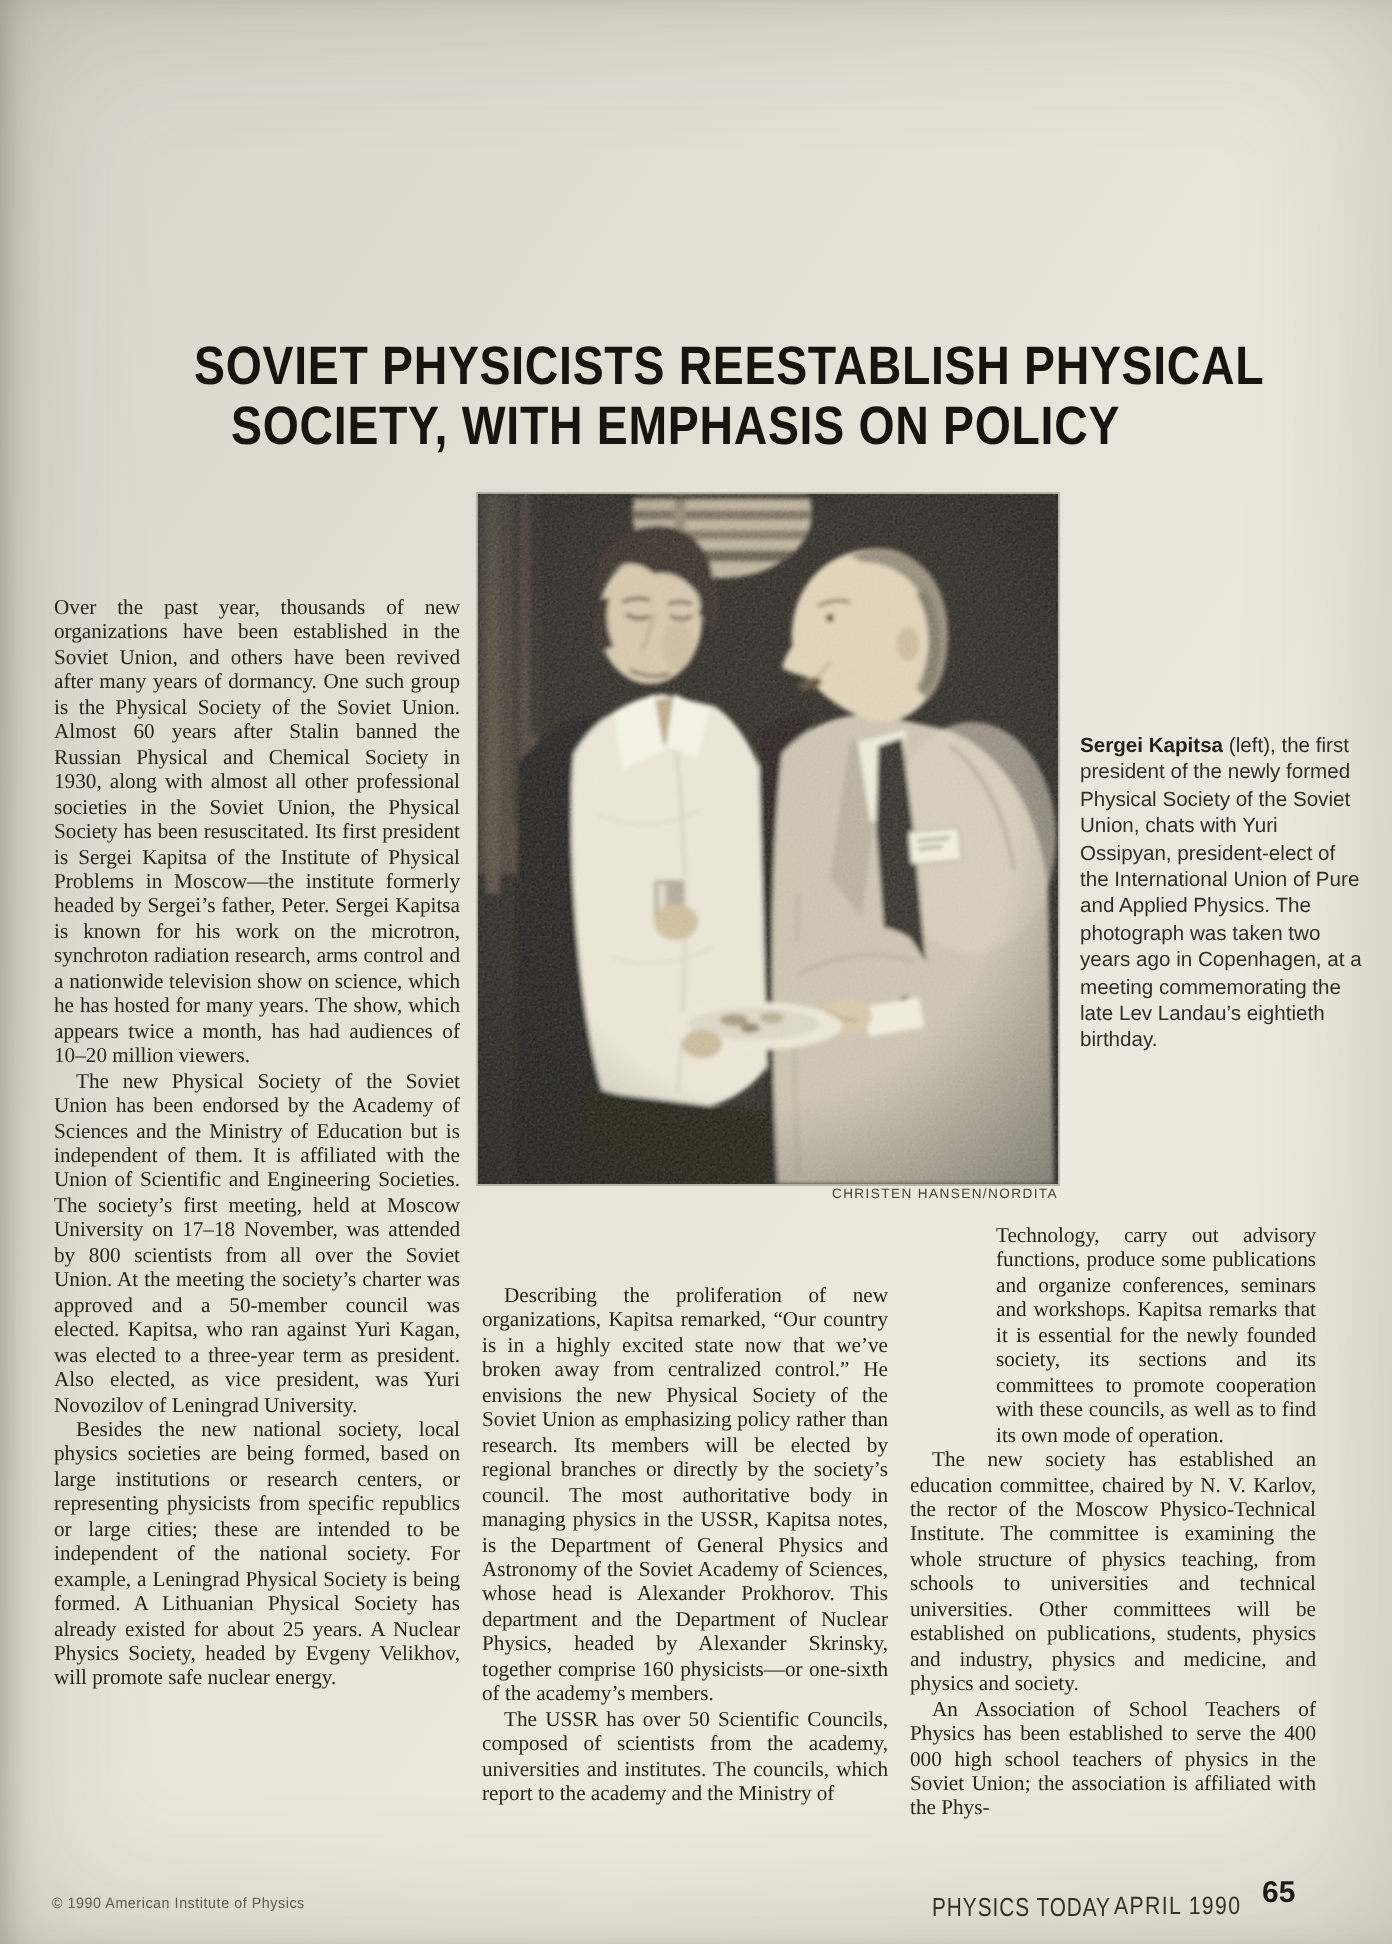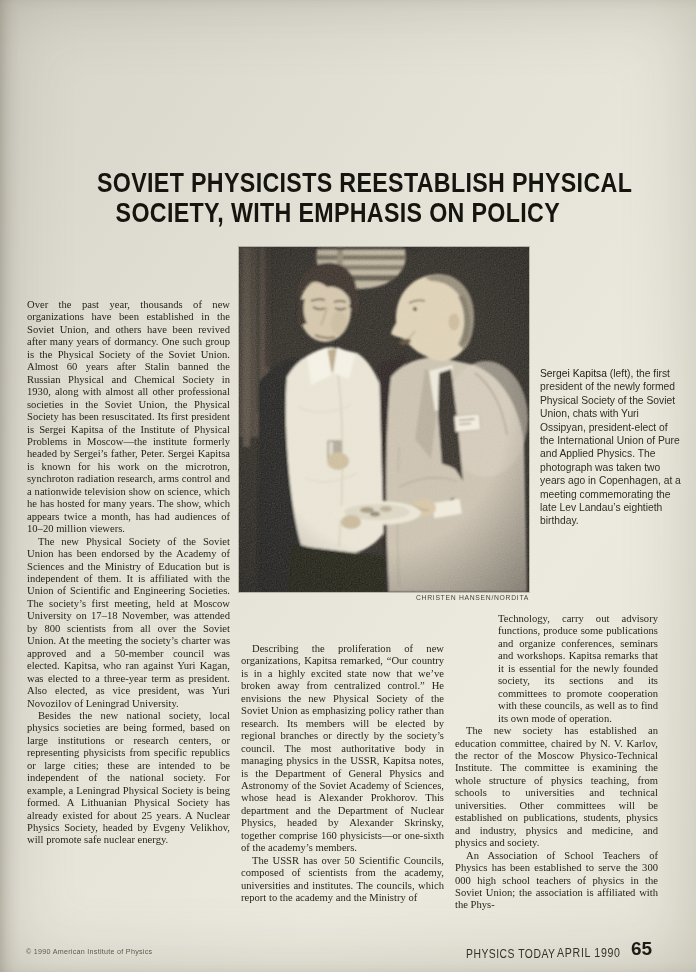--- a/index.html
+++ b/index.html
@@ -67,21 +67,21 @@
     font-family:"Liberation Sans", sans-serif;
     font-size:6.8px;letter-spacing:.7px;color:#45423a;
   }
   
   .caption{
     position:absolute;left:540px;top:367px;width:141px;
     font-family:"Liberation Sans", sans-serif;
     font-size:10.3px;line-height:13.4px;color:#312e27;
     text-align:left;
   }
-  .caption b{font-weight:normal;color:#22201a;}
+  .caption b{font-weight:bold;color:#22201a;}
   
   .f-copy{
     position:absolute;left:26px;top:947px;
     font-family:"Liberation Sans", sans-serif;
     font-size:7.5px;letter-spacing:.3px;color:#5c594f;
     transform:scaleX(.95);transform-origin:left top;white-space:nowrap;
   }
   .f-mag{
     position:absolute;left:466px;top:946px;
     font-family:"Liberation Sans", sans-serif;
@@ -90,21 +90,21 @@
   }
   .f-issue{
     position:absolute;left:557px;top:946px;
     font-family:"Liberation Sans", sans-serif;
     font-size:12.5px;letter-spacing:.8px;color:#33302a;
     transform:scaleX(.85);transform-origin:left top;white-space:nowrap;
   }
   .f-page{
     position:absolute;left:631px;top:938px;
     font-family:"Liberation Sans", sans-serif;
-    font-weight:bold;font-size:19px;color:#1d1b15;
+    font-weight:bold;font-size:15px;color:#1d1b15;
   }
 </style>
 </head>
 <body>
 
 <div class="page">
 
 
   <div class="headline">
     <div class="hl-line">SOVIET PHYSICISTS REESTABLISH PHYSICAL</div>
@@ -239,21 +239,21 @@
   <div class="caption"><b>Sergei Kapitsa</b><span> (left), the first president of the newly formed Physical Society of the Soviet Union, chats with Yuri Ossipyan, president-elect of the International Union of Pure and Applied Physics.  The photograph was taken two years ago in Copenhagen, at a meeting commemorating the late Lev Landau’s eightieth birthday.</span></div>
 
   <div class="col col-mid">
       <p>Describing the proliferation of new organizations, Kapitsa remarked, “Our country is in a highly excited state now that we’ve broken away from centralized control.”  He envisions the new Physical Society of the Soviet Union as emphasizing policy rather than research.  Its members will be elected by regional branches or directly by the society’s council.  The most authoritative body in managing physics in the USSR, Kapitsa notes, is the Department of General Physics and Astronomy of the Soviet Academy of Sciences, whose head is Alexander Prokhorov.  This department and the Department of Nuclear Physics, headed by Alexander Skrinsky, together comprise 160 physicists—or one-sixth of the academy’s members.</p>
       <p>The USSR has over 50 Scientific Councils, composed of scientists from the academy, universities and institutes.  The councils, which report to the academy and the Ministry of</p>
     </div>
 
   <div class="col col-right">
       <p>Technology, carry out advisory functions, produce some publications and organize conferences, seminars and workshops.  Kapitsa remarks that it is essential for the newly founded society, its sections and its committees to promote cooperation with these councils, as well as to find its own mode of operation.</p>
       <p>The new society has established an education committee, chaired by N. V. Karlov, the rector of the Moscow Physico-Technical Institute.  The committee is examining the whole structure of physics teaching, from schools to universities and technical universities.  Other committees will be established on publications, students, physics and industry, physics and medicine, and physics and society.</p>
-      <p>An Association of School Teachers of Physics has been established to serve the 300 000 high school teachers of physics in the Soviet Union; the association is affiliated with the Phys-</p>
+      <p>An Association of School Teachers of Physics has been established to serve the 400 000 high school teachers of physics in the Soviet Union; the association is affiliated with the Phys-</p>
     </div>
 
   <div class="f-copy">© 1990 American Institute of Physics</div>
   <div class="f-mag">PHYSICS TODAY</div>
   <div class="f-issue">APRIL 1990</div>
   <div class="f-page">65</div>
 
 </div>
 
 </body></html>

